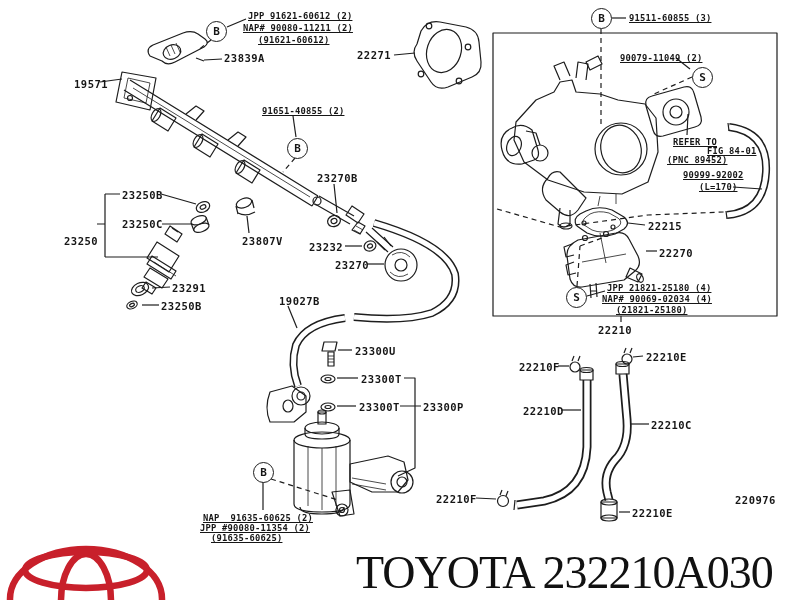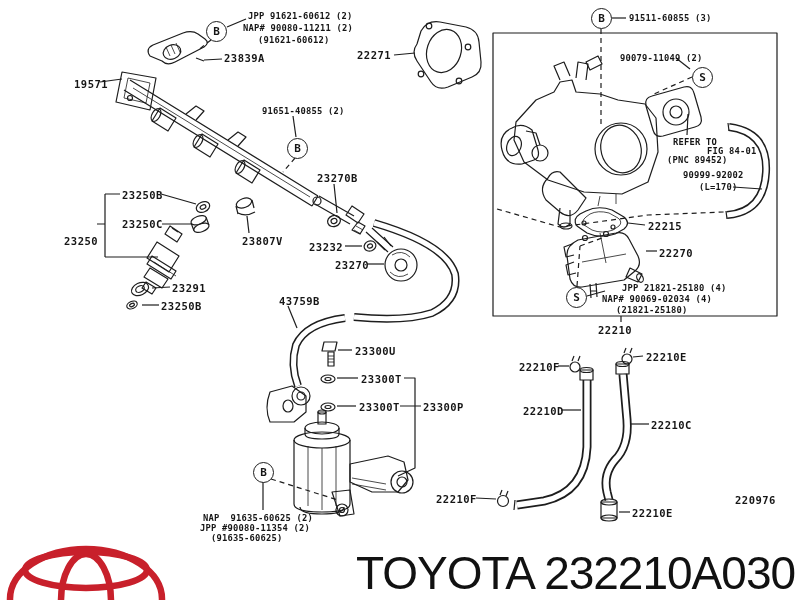--- a/index.html
+++ b/index.html
@@ -10,25 +10,25 @@
   svg *{stroke:#1d1d1d;fill:none;stroke-width:1.2;stroke-linejoin:round;}
   svg .dash{stroke-dasharray:5 4;}
   svg .thin{stroke-width:0.8;}
   svg .tube{stroke-width:8;stroke-linecap:butt;}
   svg .tubein{stroke:#ffffff;stroke-width:5;stroke-linecap:butt;}
   svg .tube2{stroke-width:9;stroke-linecap:butt;}
   svg .tubein2{stroke:#ffffff;stroke-width:5.5;stroke-linecap:butt;}
   svg .logo{stroke:#c8202b;stroke-width:6.5;}
   .lbl{position:absolute;color:#161616;white-space:pre;line-height:1;z-index:5;}
   .plabel{font:700 10.5px "DejaVu Sans Mono",monospace;letter-spacing:0.5px;}
-  .slabel{font:700 8.8px "DejaVu Sans Mono",monospace;letter-spacing:0.2px;}
+  .slabel{font:700 8.8px "DejaVu Sans Mono",monospace;letter-spacing:0.2px;text-decoration:underline;}
   .marker{position:absolute;width:19px;height:19px;border:1.6px solid #1d1d1d;border-radius:50%;
           display:flex;align-items:center;justify-content:center;background:#fff;
           font:700 11px "DejaVu Sans Mono",monospace;color:#161616;z-index:6;}
-  .bigtitle{position:absolute;left:356px;top:546px;font-family:Liberation Sans, sans-serif;
+  .bigtitle{position:absolute;left:356px;top:546px;font-family:Liberation Serif, serif;
             font-size:46px;font-weight:400;color:#111;letter-spacing:-1px;white-space:pre;z-index:5;}
 </style>
 </head>
 <body>
 
 <div id="stage">
 
 <svg width="800" height="600" viewBox="0 0 800 600">
 
   <g>
@@ -276,35 +276,35 @@
 <div class="lbl plabel" style="left:357px;top:49px;">22271</div>
 <div class="lbl slabel" style="left:629px;top:13px;">91511-60855 (3)</div>
 <div class="lbl slabel" style="left:620px;top:53px;">90079-11049 (2)</div>
 <div class="lbl slabel" style="left:673px;top:137px;">REFER TO</div>
 <div class="lbl slabel" style="left:673px;top:146px;padding-left:34px;">FIG 84-01</div>
 <div class="lbl slabel" style="left:667px;top:155px;">(PNC 89452)</div>
 <div class="lbl slabel" style="left:683px;top:170px;">90999-92002</div>
 <div class="lbl slabel" style="left:699px;top:182px;">(L=170)</div>
 <div class="lbl plabel" style="left:648px;top:220px;">22215</div>
 <div class="lbl plabel" style="left:659px;top:247px;">22270</div>
-<div class="lbl slabel" style="left:607px;top:283px;margin-left:15px;">JPP 21821-25180 (4)</div>
+<div class="lbl slabel" style="left:607px;top:283px;">JPP 21821-25180 (4)</div>
 <div class="lbl slabel" style="left:602px;top:294px;">NAP# 90069-02034 (4)</div>
 <div class="lbl slabel" style="left:616px;top:305px;">(21821-25180)</div>
 <div class="lbl plabel" style="left:598px;top:324px;">22210</div>
 <div class="lbl plabel" style="left:122px;top:189px;">23250B</div>
 <div class="lbl plabel" style="left:64px;top:218px;margin-top:17px;">23250</div>
 <div class="lbl plabel" style="left:122px;top:218px;">23250C</div>
 <div class="lbl plabel" style="left:172px;top:282px;">23291</div>
 <div class="lbl plabel" style="left:161px;top:300px;">23250B</div>
 <div class="lbl plabel" style="left:242px;top:235px;">23807V</div>
 <div class="lbl slabel" style="left:262px;top:106px;">91651-40855 (2)</div>
 <div class="lbl plabel" style="left:317px;top:172px;">23270B</div>
 <div class="lbl plabel" style="left:309px;top:241px;text-align:right;">23232</div>
 <div class="lbl plabel" style="left:335px;top:259px;">23270</div>
-<div class="lbl plabel" style="left:279px;top:295px;">43759B</div>
+<div class="lbl plabel" style="left:279px;top:295px;">19027B</div>
 <div class="lbl plabel" style="left:355px;top:345px;">23300U</div>
 <div class="lbl plabel" style="left:361px;top:373px;">23300T</div>
 <div class="lbl plabel" style="left:359px;top:401px;">23300T</div>
 <div class="lbl plabel" style="left:423px;top:401px;">23300P</div>
 <div class="lbl slabel" style="left:203px;top:513px;">NAP  91635-60625 (2)</div>
 <div class="lbl slabel" style="left:200px;top:523px;">JPP #90080-11354 (2)</div>
 <div class="lbl slabel" style="left:211px;top:533px;">(91635-60625)</div>
 <div class="lbl plabel" style="left:519px;top:361px;">22210F</div>
 <div class="lbl plabel" style="left:646px;top:351px;">22210E</div>
 <div class="lbl plabel" style="left:523px;top:405px;">22210D</div>

